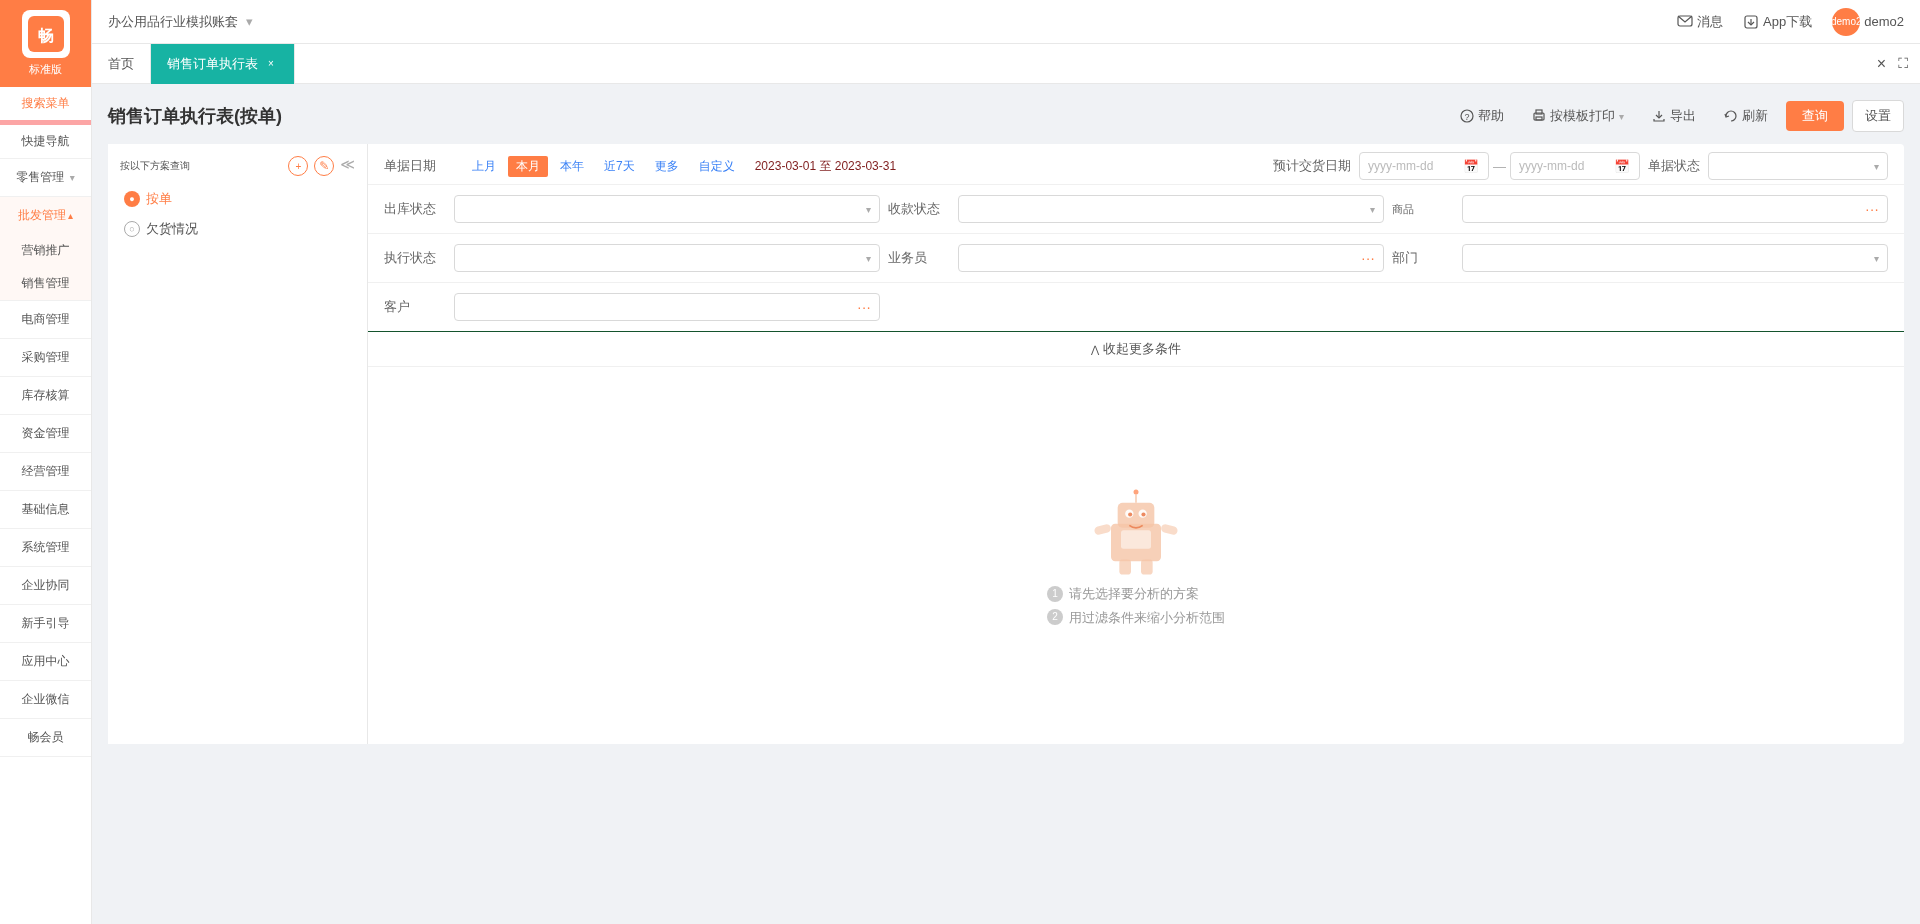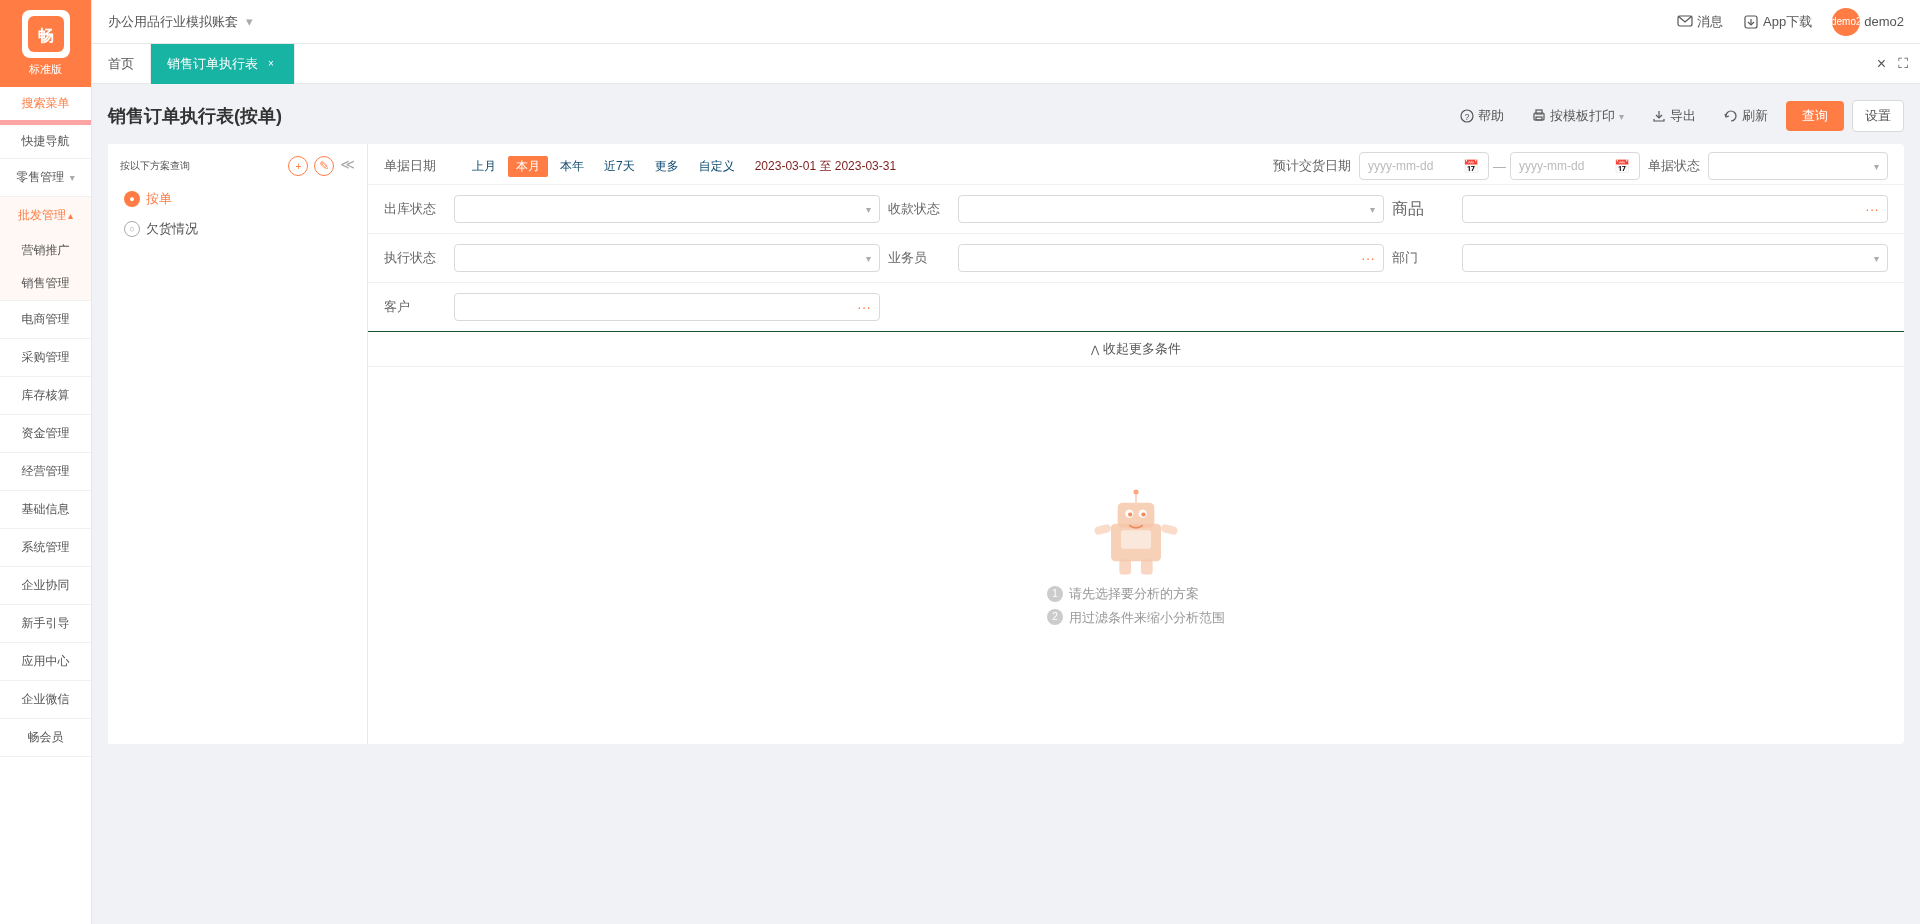--- a/index.html
+++ b/index.html
@@ -63,21 +63,21 @@
     
     .content-body { display: flex; background: #fff; border-radius: 4px; min-height: 600px; }
 
     
     .right-area { flex: 1; display: flex; flex-direction: column; }
 
     
     .date-row { display: flex; align-items: center; padding: 8px 16px 4px; border-bottom: 1px solid #f0f0f0; }
     .date-label { width: 80px; color: #666; font-size: 13px; white-space: nowrap; }
     .date-chips { display: flex; gap: 4px; align-items: center; }
-    .date-chip { padding: 2px 8px; border-radius: 2px; font-size: 12px; cursor: pointer; color: #0c4a6e; }
+    .date-chip { padding: 2px 8px; border-radius: 2px; font-size: 12px; cursor: pointer; color: #3b82f6; }
     .date-chip.active { background: #ff7d45; color: #fff; border-radius: 2px; }
     .date-range-text { font-size: 12px; color: #7f1d1d; margin-left: 8px; }
 
     
     .collapse-row { display: flex; justify-content: center; padding: 8px; border-bottom: 1px solid #f0f0f0; }
     .collapse-btn { display: flex; align-items: center; gap: 4px; cursor: pointer; color: #555; font-size: 13px; background: none; border: none; }
 
     
     .empty-state { display: flex; flex-direction: column; align-items: center; justify-content: center; flex: 1; padding: 60px 0; }
     .empty-hint { color: #999; font-size: 13px; line-height: 1.8; }
@@ -325,21 +325,21 @@
 
             <div style="display:flex;align-items:center;">
               <span style="width:70px;color:#666;font-size:13px;white-space:nowrap;">收款状态</span>
               <div style="flex:1;height:28px;border:1px solid #d9d9d9;border-radius:4px;padding:0 8px;display:flex;align-items:center;background:#fff;cursor:pointer;">
                 <span style="flex:1;"></span>
                 <span style="color:#aaa;font-size:10px;">▾</span>
               </div>
             </div>
 
             <div style="display:flex;align-items:center;">
-              <span style="width:70px;color:#666;font-size:16px;white-space:nowrap;">商品</span>
+              <span style="width:70px;color:#666;font-size:11px;white-space:nowrap;">商品</span>
               <div style="flex:1;height:28px;border:1px solid #d9d9d9;border-radius:4px;padding:0 8px;display:flex;align-items:center;background:#fff;cursor:pointer;">
                 <span style="flex:1;"></span>
                 <span style="color:#ff7d45;font-size:14px;">···</span>
               </div>
             </div>
           </div>
 
           <div style="display:grid;grid-template-columns:1fr 1fr 1fr;padding:10px 16px;border-bottom:1px solid #f0f0f0;gap:8px;">
 
             <div style="display:flex;align-items:center;">

